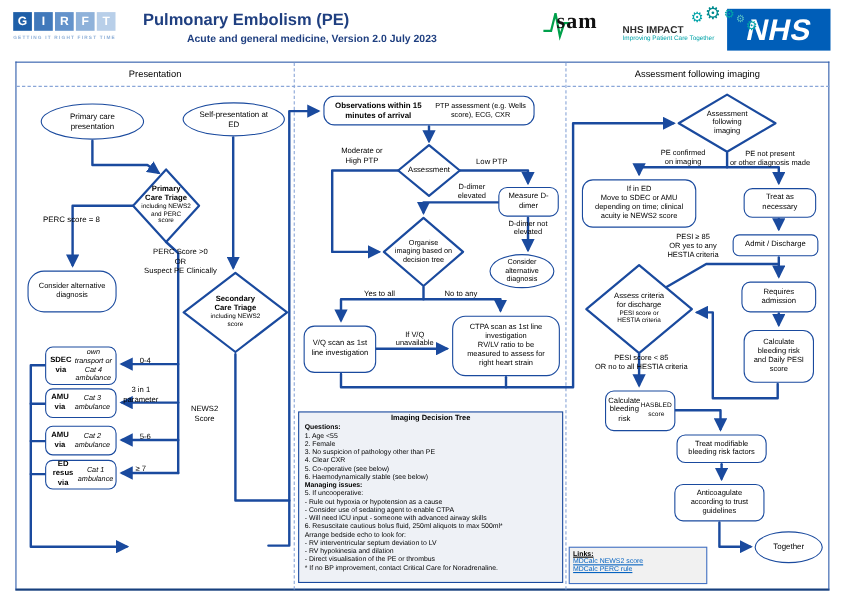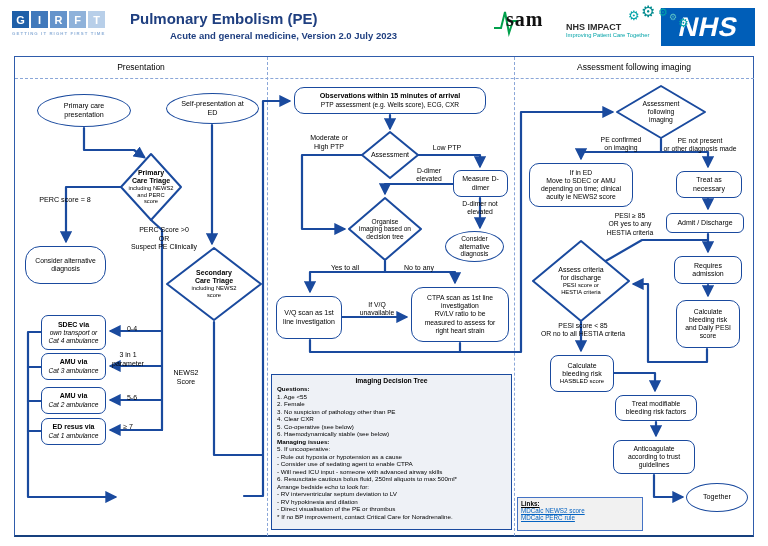--- a/index.html
+++ b/index.html
@@ -1,17 +1,17 @@
 <!DOCTYPE html>
 <html><head>
 <meta charset="utf-8">
 <style>
   html,body{margin:0;padding:0;}
   #page{position:relative;width:768px;height:546px;background:#fff;font-family:"Liberation Sans",sans-serif;overflow:hidden;}
-  .n{position:absolute;border:1.6px solid #1a4a9e;background:#fff;border-radius:7px;display:flex;flex-direction:column;justify-content:center;align-items:center;text-align:center;font-size:7px;line-height:1.18;color:#000;box-sizing:border-box;padding:1px 2px;z-index:3;white-space:pre-line;}
+  .n{position:absolute;border:1.6px solid #1a4a9e;background:#fff;border-radius:7px;display:flex;flex-direction:row;justify-content:center;align-items:center;text-align:center;font-size:7px;line-height:1.18;color:#000;box-sizing:border-box;padding:1px 2px;z-index:3;white-space:pre-line;}
   .el{border-radius:50%;}
   .pill{border-radius:15px;}
   .lb{position:absolute;font-size:7px;line-height:1.22;text-align:center;color:#000;z-index:3;white-space:pre-line;}
   .dtx{position:absolute;display:flex;flex-direction:column;justify-content:center;align-items:center;text-align:center;font-size:6.8px;line-height:1.15;z-index:3;white-space:pre-line;color:#000;}
   .b{font-weight:bold;}
   .i{font-style:italic;}
   .s58{font-size:5.8px;} .s60{font-size:6px;} .s63{font-size:6.3px;} .s66{font-size:6.6px;} .s68{font-size:6.8px;} .s70{font-size:7px;} .s72{font-size:7.2px;}
   svg.flow{position:absolute;left:0;top:0;z-index:2;}
   .outer{position:absolute;left:14px;top:56px;width:740px;height:481px;border:1.5px solid #2f5cab;border-bottom:2.5px solid #17407e;z-index:0;box-sizing:border-box;}
   .vdash{position:absolute;top:57px;height:479px;width:0;border-left:1px dashed #8aa6d8;z-index:1;}

